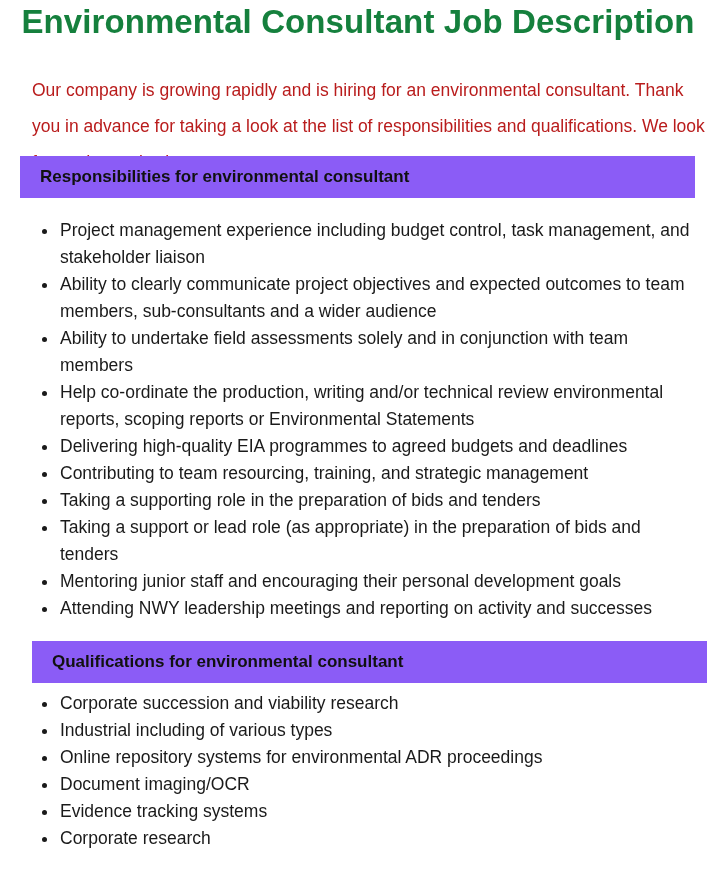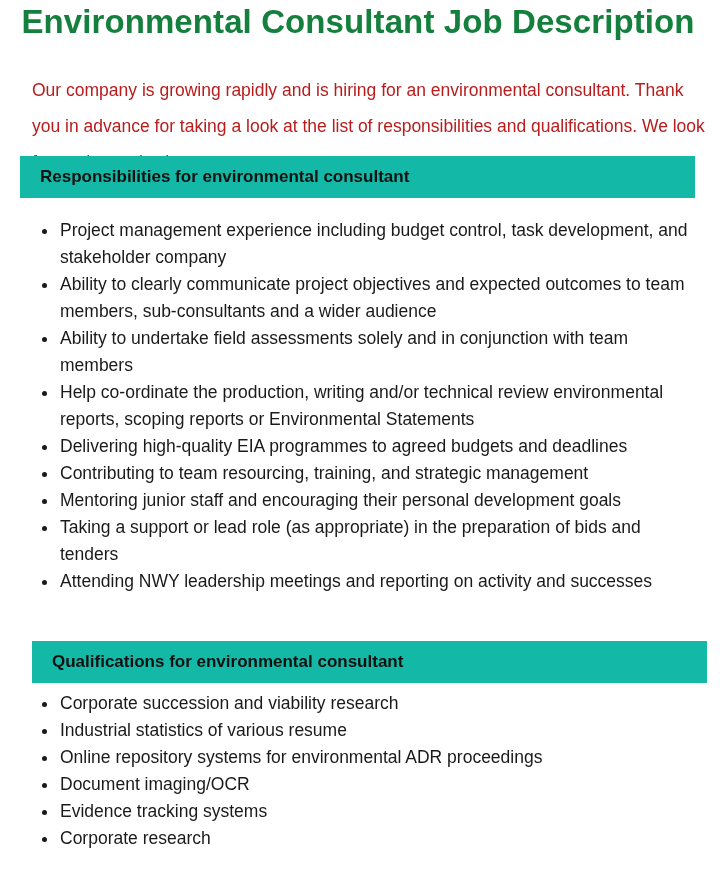--- a/index.html
+++ b/index.html
@@ -42,21 +42,21 @@
       margin: 12px;
       font-size: 17.5px;
       line-height: 36px;
       color: #b91c1c;
     }
     .section-header {
       position: absolute;
       left: 20px;
       width: 675px;
       height: 42px;
-      background: #14b8a6;
+      background: #8b5cf6;
       box-sizing: border-box;
       padding-left: 20px;
       font-size: 17px;
       font-weight: bold;
       line-height: 42px;
       color: #111111;
     }
     .resp-header { top: 156px; }
     .qual-header { top: 641px; margin-left: 12px; }
     .list {
@@ -91,35 +91,36 @@
 
 <div class="page">
 
   <h1 class="title">Environmental Consultant Job Description</h1>
 
   <p class="intro">Our company is growing rapidly and is hiring for an environmental consultant. Thank you in advance for taking a look at the list of responsibilities and qualifications. We look forward to reviewing your resume.</p>
 
   <div class="section-header resp-header">Responsibilities for environmental consultant</div>
 
   <ul class="list resp-list">
-    <li><span class="bullet"></span><span>Project management experience including budget control, task development, and stakeholder company</span></li>
+    <li><span class="bullet"></span><span>Project management experience including budget control, task management, and stakeholder liaison</span></li>
     <li><span class="bullet"></span><span>Ability to clearly communicate project objectives and expected outcomes to team members, sub-consultants and a wider audience</span></li>
     <li><span class="bullet"></span><span>Ability to undertake field assessments solely and in conjunction with team members</span></li>
     <li><span class="bullet"></span><span>Help co-ordinate the production, writing and/or technical review environmental reports, scoping reports or Environmental Statements</span></li>
     <li><span class="bullet"></span><span>Delivering high-quality EIA programmes to agreed budgets and deadlines</span></li>
     <li><span class="bullet"></span><span>Contributing to team resourcing, training, and strategic management</span></li>
+    <li><span class="bullet"></span><span>Taking a supporting role in the preparation of bids and tenders</span></li>
+    <li><span class="bullet"></span><span>Taking a support or lead role (as appropriate) in the preparation of bids and tenders</span></li>
     <li><span class="bullet"></span><span>Mentoring junior staff and encouraging their personal development goals</span></li>
-    <li><span class="bullet"></span><span>Taking a support or lead role (as appropriate) in the preparation of bids and tenders</span></li>
     <li><span class="bullet"></span><span>Attending NWY leadership meetings and reporting on activity and successes</span></li>
   </ul>
 
   <div class="section-header qual-header">Qualifications for environmental consultant</div>
 
   <ul class="list qual-list">
     <li><span class="bullet"></span><span>Corporate succession and viability research</span></li>
-    <li><span class="bullet"></span><span>Industrial statistics of various resume</span></li>
+    <li><span class="bullet"></span><span>Industrial including of various types</span></li>
     <li><span class="bullet"></span><span>Online repository systems for environmental ADR proceedings</span></li>
     <li><span class="bullet"></span><span>Document imaging/OCR</span></li>
     <li><span class="bullet"></span><span>Evidence tracking systems</span></li>
     <li><span class="bullet"></span><span>Corporate research</span></li>
   </ul>
 
 </div>
 
 </body></html>

